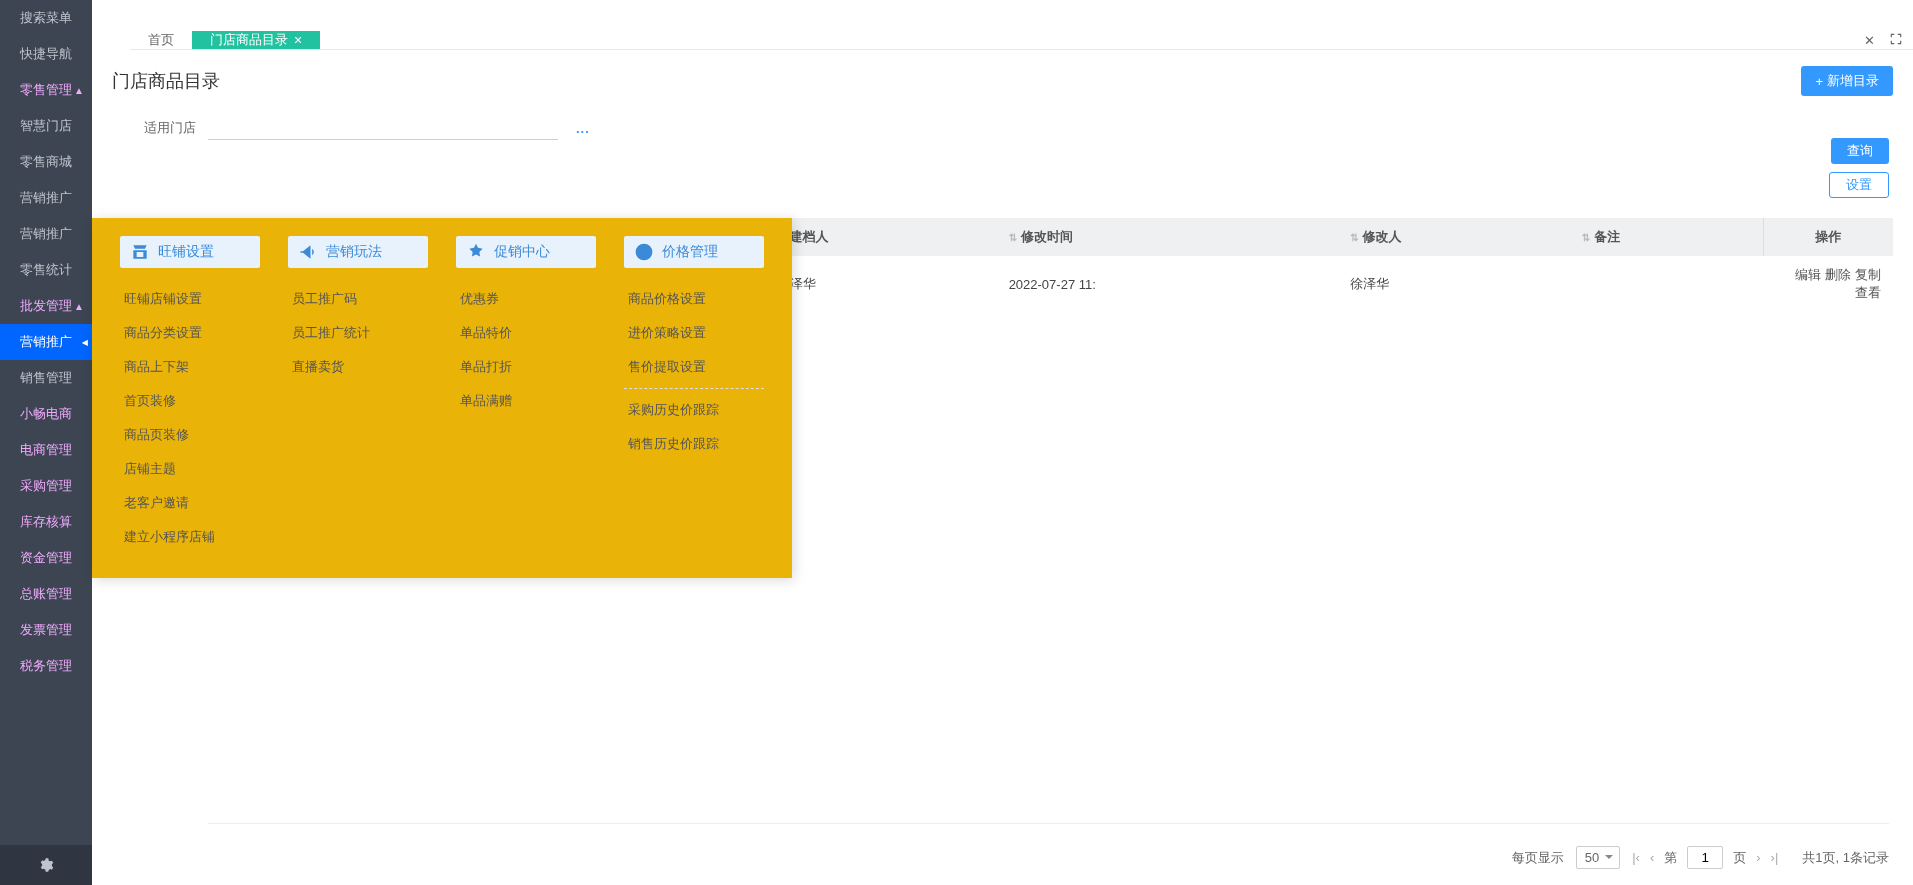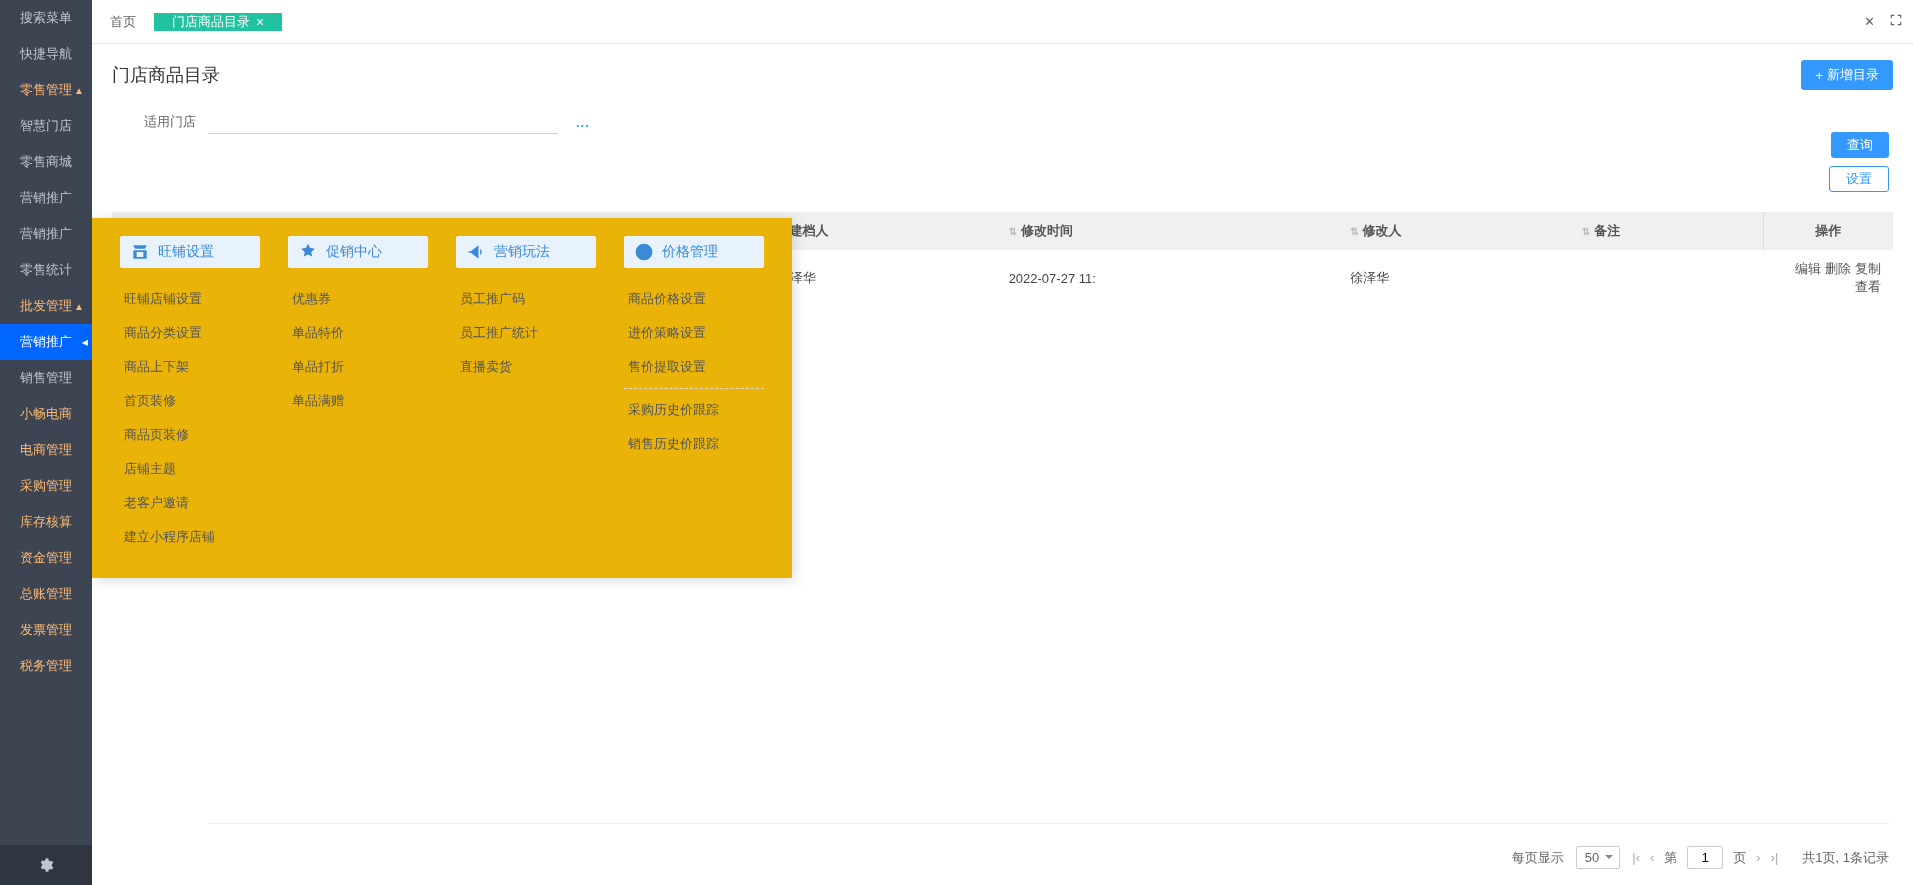--- a/index.html
+++ b/index.html
@@ -3,33 +3,33 @@
 <meta charset="utf-8">
 <style>
 * { margin: 0; padding: 0; box-sizing: border-box; }
 body { font-family: "Microsoft YaHei", "PingFang SC", sans-serif; font-size: 13px; color: #333; background: #fff; overflow: hidden; }
 .app { display: flex; height: 885px; width: 1913px; }
 
 
 .sidebar { width: 92px; background: #3d4553; color: #c0c4cc; display: flex; flex-direction: column; height: 100%; }
 .sidebar-item { height: 36px; display: flex; align-items: center; justify-content: center; cursor: pointer; position: relative; }
 .sidebar-item.top { height: 36px; }
-.sidebar-item.section { font-size: 13px; color: #fdba74; }
+.sidebar-item.section { font-size: 13px; color: #f0abfc; }
 .sidebar-item.sub { background: transparent; font-size: 13px; color: #c0c4cc; }
 .sidebar-item.active { background: #0066ff; color: #fff; }
 .sidebar-item .arrow { position: absolute; right: 8px; font-size: 10px; }
 .sidebar-item.active .arrow-right { position: absolute; right: 4px; }
 .sidebar-footer { margin-top: auto; height: 40px; background: #2f3642; display: flex; align-items: center; justify-content: center; }
 .gear-icon { width: 16px; height: 16px; }
 
 
 .main { flex: 1; display: flex; flex-direction: column; position: relative; }
 
 
-.tabs { height: 44px; display: flex; align-items: center; border-bottom: 1px solid #e8e8e8; background: #fff; }
+.tabs { height: 50px; display: flex; align-items: flex-end; border-bottom: 1px solid #e8e8e8; background: #fff; margin-left: 38px; }
 .tab { padding: 0 18px; display: flex; align-items: center; font-size: 13px; color: #666; cursor: pointer; position: relative; }
 .tab.active { background: #20c2a0; color: #fff; }
 .tab .close { margin-left: 6px; font-size: 14px; }
 .tabs-right { margin-left: auto; display: flex; align-items: center; padding-right: 10px; gap: 14px; color: #666; }
 .tabs-right .icon { cursor: pointer; }
 
 
 .page-header { padding: 16px 20px 10px; display: flex; align-items: center; }
 .page-title { font-size: 18px; font-weight: 500; color: #333; }
 .page-header .spacer { flex: 1; }
@@ -198,39 +198,39 @@
           <div class="fly-item">商品上下架</div>
           <div class="fly-item">首页装修</div>
           <div class="fly-item">商品页装修</div>
           <div class="fly-item">店铺主题</div>
           <div class="fly-item">老客户邀请</div>
           <div class="fly-item">建立小程序店铺</div>
         </div>
         <div class="fly-col">
           <div class="fly-header">
             <svg viewBox="0 0 24 24">
+              <path d="M3 11h3l9-7v16l-9-7H3v-2zm14-3a5 5 0 010 8v-8z"></path>
+            </svg>
+            <span>营销玩法</span>
+          </div>
+          <div class="fly-item">员工推广码</div>
+          <div class="fly-item">员工推广统计</div>
+          <div class="fly-item">直播卖货</div>
+        </div>
+        <div class="fly-col">
+          <div class="fly-header">
+            <svg viewBox="0 0 24 24">
               <path d="M12 2l2.4 4.9L20 8l-4 3.9.9 5.4L12 15l-4.9 2.3L8 11.9 4 8l5.6-1.1L12 2z"></path>
             </svg>
             <span>促销中心</span>
           </div>
           <div class="fly-item">优惠券</div>
           <div class="fly-item">单品特价</div>
           <div class="fly-item">单品打折</div>
           <div class="fly-item">单品满赠</div>
-        </div>
-        <div class="fly-col">
-          <div class="fly-header">
-            <svg viewBox="0 0 24 24">
-              <path d="M3 11h3l9-7v16l-9-7H3v-2zm14-3a5 5 0 010 8v-8z"></path>
-            </svg>
-            <span>营销玩法</span>
-          </div>
-          <div class="fly-item">员工推广码</div>
-          <div class="fly-item">员工推广统计</div>
-          <div class="fly-item">直播卖货</div>
         </div>
         <div class="fly-col">
           <div class="fly-header">
             <svg viewBox="0 0 24 24">
               <path d="M12 2a10 10 0 100 20 10 10 0 000-20zm1 5h-2v2H9v2h2v2H9v2h2v2h2v-2h2v-2h-2v-2h2V9h-2V7z"></path>
             </svg>
             <span>价格管理</span>
           </div>
           <div class="fly-item">商品价格设置</div>
           <div class="fly-item">进价策略设置</div>

